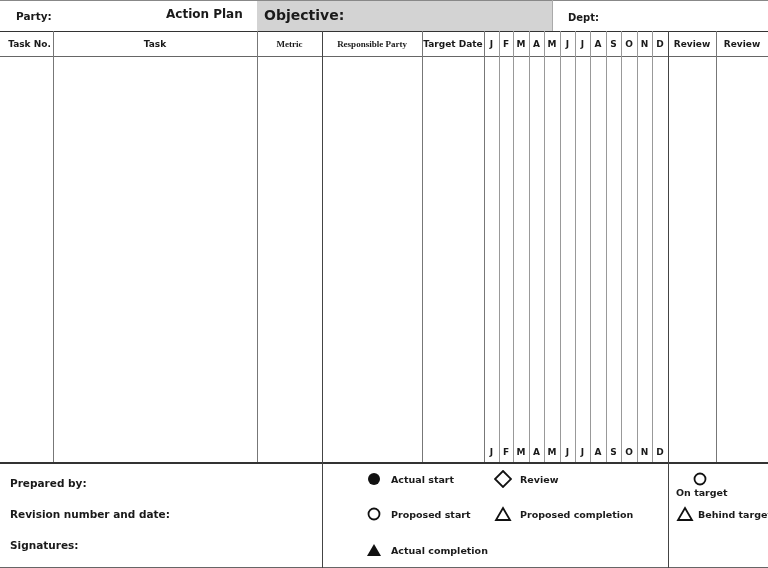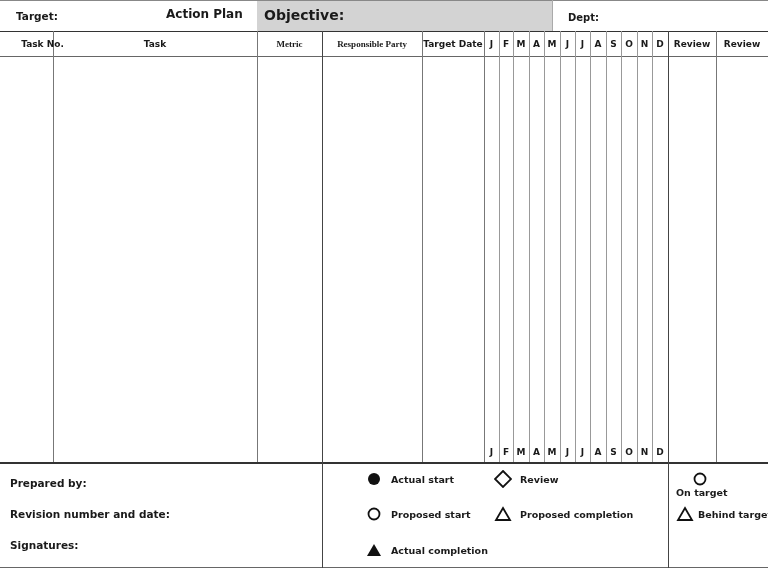--- a/index.html
+++ b/index.html
@@ -13,21 +13,21 @@
   .hdr { position: absolute; top: 32px; height: 24px; display: flex; align-items: center; justify-content: center; font-size: 9px; font-weight: bold; white-space: nowrap; }
   .mon { position: absolute; height: 20px; display: flex; align-items: center; justify-content: center; font-size: 9px; font-weight: bold; }
   .legend-item { position: absolute; display: flex; align-items: center; font-size: 9.5px; font-weight: bold; white-space: nowrap; }
   .legend-item .sym { width: 18px; height: 16px; display: flex; align-items: center; justify-content: center; margin-right: 8px; }
   .foot-label { position: absolute; left: 10px; font-size: 10.5px; font-weight: bold; }
 </style>
 </head>
 <body>
 
 <div class="abs" style="left:257px; top:0; width:295px; height:31px; background:#d3d3d3;"></div>
-<div class="lbl" style="left:16px; top:10px; font-size:10.5px;">Target:</div>
+<div class="lbl" style="left:16px; top:10px; font-size:10.5px;">Party:</div>
 <div class="lbl" style="left:166px; top:7px; font-size:12px;">Action Plan</div>
 <div class="lbl" style="left:264px; top:7px; font-size:14px;">Objective:</div>
 <div class="lbl" style="left:568px; top:12px; font-size:10px;">Dept:</div>
 
 <div class="hline" style="left:0; top:0; width:768px; border-color:#888;"></div>
 <div class="hline thick" style="left:0; top:31px; width:768px;"></div>
 <div class="hline" style="left:0; top:56px; width:768px; border-color:#666;"></div>
 <div class="hline thick" style="left:0; top:462px; width:768px; border-top-width:2px;"></div>
 <div class="hline" style="left:0; top:567px; width:768px; border-color:#666;"></div>
 
@@ -44,21 +44,21 @@
 <div class="vline" style="left:575px; top:31px; height:431px; border-color:#999;"></div>
 <div class="vline" style="left:590px; top:31px; height:431px; border-color:#999;"></div>
 <div class="vline" style="left:606px; top:31px; height:431px; border-color:#999;"></div>
 <div class="vline" style="left:621px; top:31px; height:431px; border-color:#999;"></div>
 <div class="vline" style="left:637px; top:31px; height:431px; border-color:#999;"></div>
 <div class="vline" style="left:652px; top:31px; height:431px; border-color:#999;"></div>
 <div class="vline" style="left:668px; top:31px; height:537px; border-color:#444;"></div>
 <div class="vline" style="left:716px; top:31px; height:431px;"></div>
 <div class="vline" style="left:552px; top:0; height:31px; border-color:#aaa;"></div>
 
-<div class="hdr" style="left:16px; width:53px;">Task No.</div>
+<div class="hdr" style="left:3px; width:53px;">Task No.</div>
 <div class="hdr" style="left:53px; width:204px;text-align:right;">Task</div>
 <div class="hdr" style="left:257px; width:65px;font-family:Liberation Serif, serif;">Metric</div>
 <div class="hdr" style="left:322px; width:100px;font-family:Liberation Serif, serif;">Responsible Party</div>
 <div class="hdr" style="left:422px; width:62px;">Target Date</div>
 <div class="hdr" style="left:484px; width:15px;">J</div>
 <div class="hdr" style="left:499px; width:14px;">F</div>
 <div class="hdr" style="left:513px; width:16px;">M</div>
 <div class="hdr" style="left:529px; width:15px;">A</div>
 <div class="hdr" style="left:544px; width:16px;">M</div>
 <div class="hdr" style="left:560px; width:15px;">J</div>

